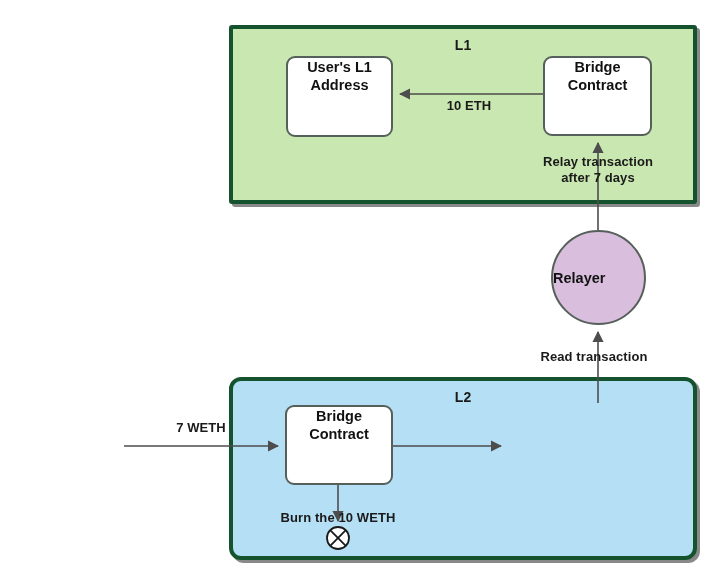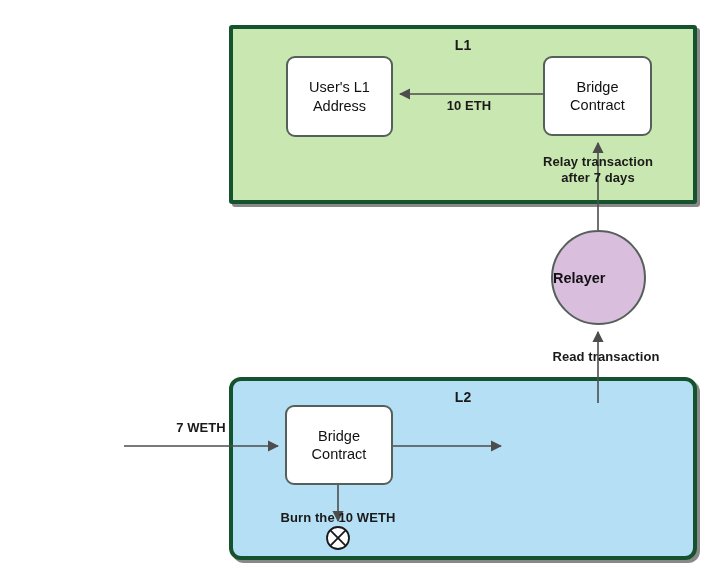--- a/index.html
+++ b/index.html
@@ -35,24 +35,24 @@
     color: #1a1a1a;
     letter-spacing: 0.2px;
   }
   .node-box {
     position: absolute;
     box-sizing: border-box;
     background: #ffffff;
     border: 2px solid #56605a;
     border-radius: 9px;
     display: flex;
-    align-items: center;
+    align-items: flex-start;
     justify-content: center;
     text-align: center;
-    font-weight: normal;
+    font-weight: bold;
     font-size: 14.5px;
     color: #111111;
     line-height: 1.25;
     white-space: pre-line;
   }
   .node-circle {
     position: absolute;
     box-sizing: border-box;
     border: 2px solid #56605a;
     border-radius: 50%;
@@ -155,20 +155,20 @@
     <span>Bridge
 Contract</span>
   </div>
 
 
   <div class="edge-label" style="left:404px; top:98px; width:130px;">10 ETH</div>
 
   <div class="edge-label" style="left:508px; top:154px; width:180px;">Relay transaction
 after 7 days</div>
 
-  <div class="edge-label" style="left:516px; top:349px; width:180px;">Read transaction</div>
+  <div class="edge-label" style="left:504px; top:349px; width:180px;">Read transaction</div>
 
   <div class="edge-label" style="left:131px; top:420px; width:140px;">7 WETH</div>
 
 
   <div class="edge-label" style="left:248px; top:488px; width:180px;margin-top:22px;">Burn the 10 WETH</div>
 
 </div>
 
 </body></html>

